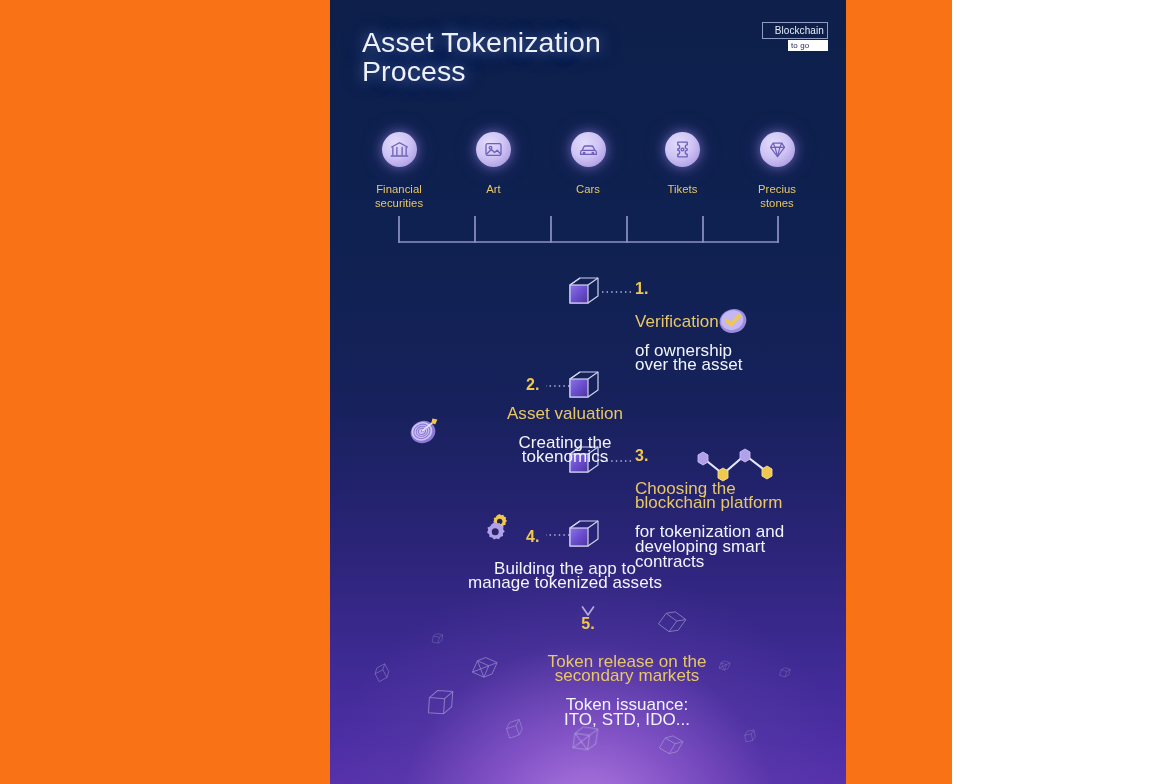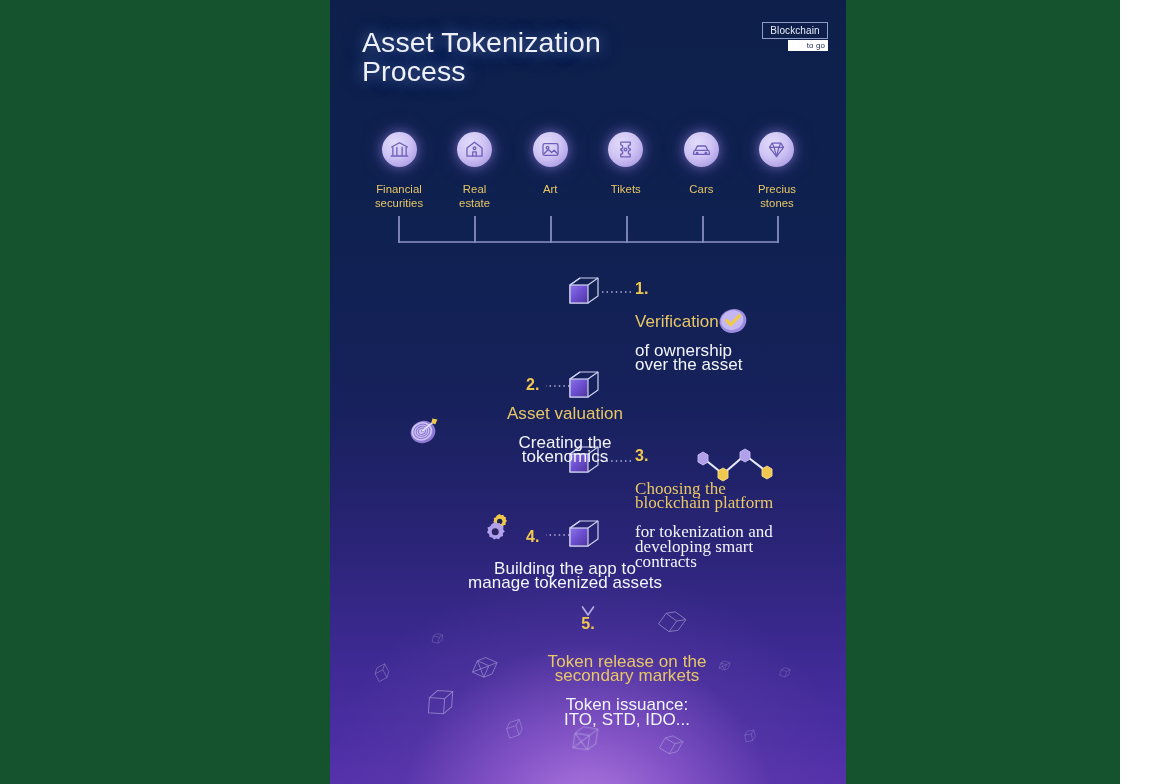--- a/index.html
+++ b/index.html
@@ -1,19 +1,19 @@
 <!DOCTYPE html>
 <html><head>
 <meta charset="utf-8">
 <title>Asset Tokenization Process</title>
 <style>
   html,body{margin:0;padding:0;background:#ffffff;}
   body{width:1176px;height:784px;overflow:hidden;font-family:"Liberation Sans",sans-serif;}
 
-  #canvas{position:relative;width:1120px;height:784px;background:#14532d;}
+  #canvas{position:relative;width:952px;height:784px;background:#f97316;}
 
   
   #poster{
     position:absolute;left:330px;top:0;width:516px;height:784px;
     overflow:hidden;
     background:
       radial-gradient(ellipse 70% 42% at 50% 104%, #b07ae0 0%, rgba(150,96,210,0.72) 26%, rgba(96,64,170,0.30) 52%, rgba(60,44,130,0.0) 75%),
       linear-gradient(180deg,#0d1f4a 0%, #0f2150 30%, #17215c 52%, #2b2478 70%, #3e2a93 84%, #4b2ea3 94%, #5631ab 100%);
   }
 
@@ -24,25 +24,25 @@
     letter-spacing:0.1px;
     text-shadow:0 0 14px rgba(150,180,255,0.55),0 0 30px rgba(120,150,255,0.30);
     white-space:pre-line;
   }
 
   
   .logo{position:absolute;right:18px;top:22px;width:66px;}
   .logo-main{
     border:1.2px solid #8e9bc4;color:#e9edf8;
     font-size:10px;line-height:13px;padding:0.5px 3px 1px 3px;
-    text-align:center;letter-spacing:0.1px;background:rgba(13,31,74,0.6);
+    text-align:right;letter-spacing:0.1px;background:rgba(13,31,74,0.6);
   }
   .logo-sub{
     margin-left:26px;margin-top:1px;background:#ffffff;color:#1a2650;
-    font-size:8px;line-height:11px;padding:0 3px;text-align:right;
+    font-size:8px;line-height:11px;padding:0 3px;text-align:left;
     letter-spacing:0.1px;
   }
 
   
   .assets{position:absolute;left:32px;top:132px;width:452px;display:flex;justify-content:space-between;}
   .asset{width:74px;display:flex;flex-direction:column;align-items:center;}
   .asset-bubble{
     width:35px;height:35px;border-radius:50%;
     background:radial-gradient(circle at 38% 32%,#e2dcfb 0%,#cfc4f4 45%,#b3a4e8 75%,#9a88d8 100%);
     box-shadow:0 0 11px rgba(160,140,235,0.55),0 0 22px rgba(120,100,210,0.35);
@@ -68,21 +68,21 @@
   .ta-left{text-align:left;}
   .ta-right{text-align:center;}
   .ta-center{text-align:center;}
 
   
   #s1num{left:305px;top:281px;}
   #s1body{left:305px;top:300px;width:150px;}
   #s2num{left:196px;top:377px;}
   #s2body{right:186px;top:392px;width:190px;}
   #s3num{left:305px;top:448px;}
-  #s3body{left:305px;top:467px;width:170px;font-family:Liberation Serif, serif;}
+  #s3body{left:305px;top:467px;width:170px;}
   #s4num{left:196px;top:529px;}
   #s4body{right:166px;top:547px;width:230px;}
   #s5num{left:0px;top:616px;width:516px;text-align:center;}
   #s5body{left:0px;top:640px;width:516px;text-align:center;padding-left:39px;}
 
   .icon-abs{position:absolute;}
   #ico-check{left:388px;top:306px;}
   #ico-target{left:78px;top:412px;}
   #ico-chain{left:365px;top:446px;}
   #ico-gears{left:152px;top:511px;}
@@ -108,63 +108,52 @@
           <svg width="21" height="21" viewBox="0 0 24 24" fill="none" stroke="#6f5fba" stroke-width="1.5" stroke-linecap="round">
             <path d="M3 9.2 12 4.2l9 5"></path>
               <path d="M4.4 9.6v8.6M9 9.6v8.6M15 9.6v8.6M19.6 9.6v8.6"></path>
             <path d="M2.6 19.4h18.8"></path>
           </svg>
         </div>
         <div class="asset-label">Financial
 securities</div>
       </div>
 
-      <div class="asset">
-        <div class="asset-bubble">
-          <svg width="21" height="21" viewBox="0 0 24 24" fill="none" stroke="#6f5fba" stroke-width="1.5" stroke-linejoin="round">
-            <path d="M3.4 10.4 12 3.6l8.6 6.8v9.2H3.4z"></path>
-            <path d="M10 20v-5.2h4V20"></path>
-              <circle cx="12" cy="10.6" r="1.5"></circle>
-          </svg>
-        </div>
-        <div class="asset-label">Real
-estate</div>
-      </div>
 
       <div class="asset">
         <div class="asset-bubble">
           <svg width="21" height="21" viewBox="0 0 24 24" fill="none" stroke="#6f5fba" stroke-width="1.5" stroke-linejoin="round">
             <rect x="3.4" y="5.2" width="17.2" height="13.6" rx="2"></rect>
             <circle cx="8.6" cy="10" r="1.5"></circle>
             <path d="M4.2 17.2 9.6 12l3.6 3.4 3-2.6 4 4.4"></path>
           </svg>
         </div>
         <div class="asset-label">Art</div>
-      </div>
-
-      <div class="asset">
-        <div class="asset-bubble">
-          <svg width="21" height="21" viewBox="0 0 24 24" fill="none" stroke="#6f5fba" stroke-width="1.5" stroke-linejoin="round">
-            <path d="M6.6 3.6h10.8v3.2a2.2 2.2 0 0 0 0 4.4v1.6a2.2 2.2 0 0 0 0 4.4v3.2H6.6v-3.2a2.2 2.2 0 0 0 0-4.4v-1.6a2.2 2.2 0 0 0 0-4.4z"></path>
-            <circle cx="12" cy="12" r="1.6"></circle>
-          </svg>
-        </div>
-        <div class="asset-label">Tikets</div>
       </div>
 
       <div class="asset">
         <div class="asset-bubble">
           <svg width="21" height="21" viewBox="0 0 24 24" fill="none" stroke="#6f5fba" stroke-width="1.5" stroke-linejoin="round" stroke-linecap="round">
             <path d="M3 15.4c0-1.6.7-2.4 2-2.6l1.6-3.6c.4-.9 1-1.2 2-1.2h6.8c1 0 1.6.3 2 1.2l1.6 3.6c1.3.2 2 1 2 2.6v2.2h-18z"></path>
             <path d="M5 12.9h14"></path>
               <circle cx="7" cy="16.2" r="0.9"></circle>
               <circle cx="17" cy="16.2" r="0.9"></circle>
           </svg>
         </div>
         <div class="asset-label">Cars</div>
+      </div>
+
+      <div class="asset">
+        <div class="asset-bubble">
+          <svg width="21" height="21" viewBox="0 0 24 24" fill="none" stroke="#6f5fba" stroke-width="1.5" stroke-linejoin="round">
+            <path d="M6.6 3.6h10.8v3.2a2.2 2.2 0 0 0 0 4.4v1.6a2.2 2.2 0 0 0 0 4.4v3.2H6.6v-3.2a2.2 2.2 0 0 0 0-4.4v-1.6a2.2 2.2 0 0 0 0-4.4z"></path>
+            <circle cx="12" cy="12" r="1.6"></circle>
+          </svg>
+        </div>
+        <div class="asset-label">Tikets</div>
       </div>
 
       <div class="asset">
         <div class="asset-bubble">
           <svg width="21" height="21" viewBox="0 0 24 24" fill="none" stroke="#6f5fba" stroke-width="1.4" stroke-linejoin="round">
             <path d="M4 9.6h16L12 20.2z"></path>
               <path d="M4 9.6 7 4.6h10l3 5"></path>
             <path d="M7 4.6 9.3 9.6 12 20.2 14.7 9.6 17 4.6"></path>
               <path d="M9.3 9.6h5.4"></path>
           </svg>

